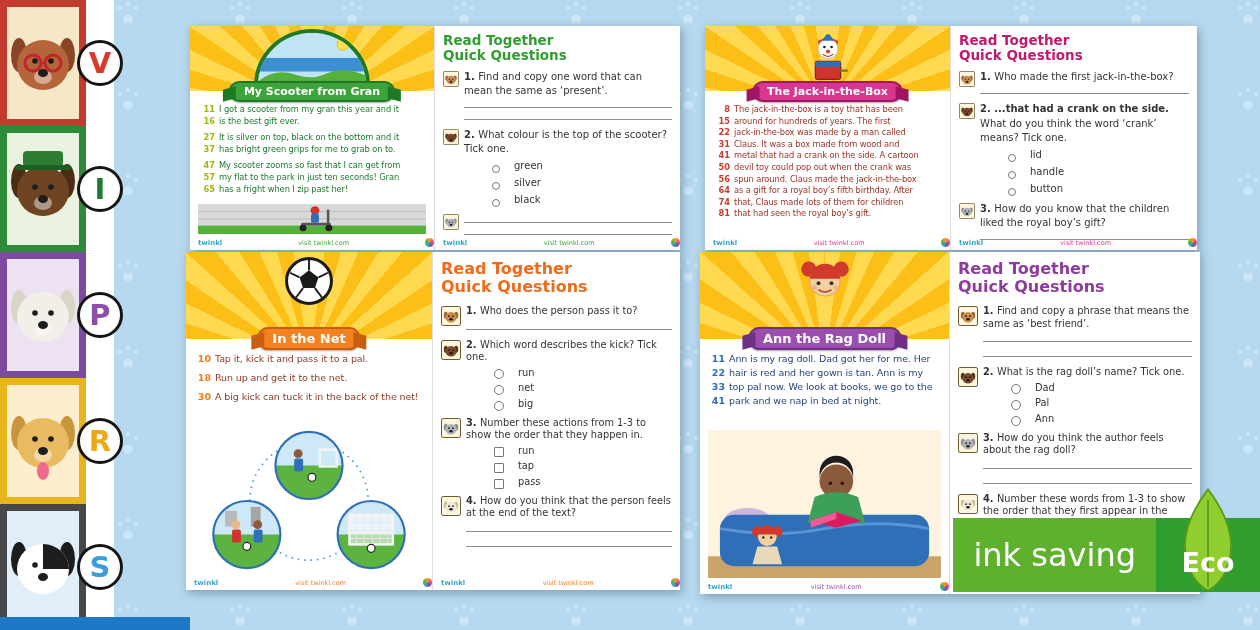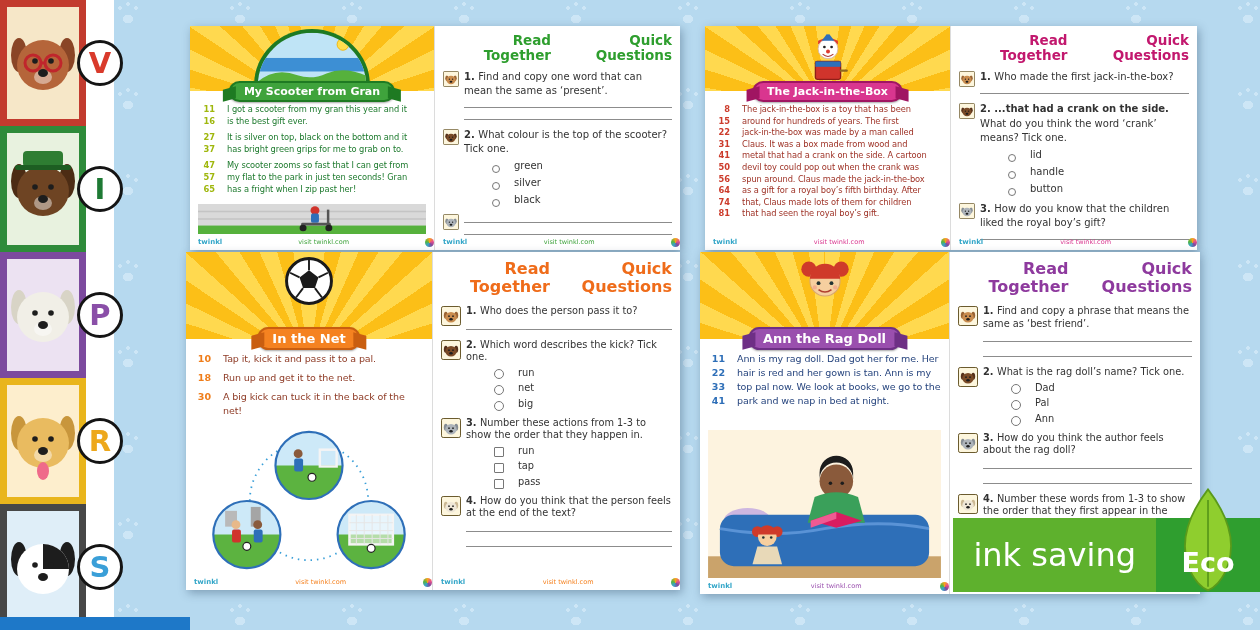--- a/index.html
+++ b/index.html
@@ -41,32 +41,32 @@
   .banner{position:absolute;left:50%;bottom:-4px;transform:translateX(-50%);
     background:var(--accent);border:2px solid var(--accent-dark);color:#fff;font-weight:bold;
     white-space:nowrap;padding:2px 13px;border-radius:14px/65%;box-shadow:0 1px 2px rgba(0,0,0,.35);z-index:2}
   .sm .banner{font-size:11px}
   .lg .banner{font-size:13px}
   .banner::before,.banner::after{content:"";position:absolute;top:5px;width:13px;height:72%;background:var(--accent-dark);z-index:-1}
   .banner::before{left:-8px;transform:skewY(-16deg)}
   .banner::after{right:-8px;transform:skewY(16deg)}
 
   .story{position:relative}
-  .story-line{display:flex;gap:12px}
+  .story-line{display:flex;gap:4px}
   .story-line.para{margin-top:5px}
   .ln{flex:0 0 17px;text-align:right;font-weight:bold;color:var(--num)}
   .lt{color:var(--story);letter-spacing:-0.1px}
   .sm .story-line{font-size:8.3px;line-height:11.6px}
   .lg .story-line{font-size:9.5px;line-height:14px}
 
   .strip-illus{position:absolute;left:8px;right:8px;bottom:16px}
   .big-illus{position:absolute;left:7px;right:7px;bottom:16px}
   .strip-illus svg,.big-illus svg{display:block;width:100%}
 
-  .q-heading{display:flex;flex-direction:row;text-align:right;color:var(--heading);font-weight:bold}
+  .q-heading{display:flex;flex-direction:column;text-align:left;color:var(--heading);font-weight:bold}
   .sm .q-heading{font-size:13.5px;line-height:15px;margin:1px 0 7px}
   .lg .q-heading{font-size:16px;line-height:17.5px;margin:2px 0 10px}
 
   .q{display:flex;gap:5px;margin-bottom:6px}
   .sm .q{font-size:10px;line-height:14px}
   .lg .q{font-size:9.8px;line-height:12.6px}
   .q-icon{flex:0 0 auto;margin-top:1px}
   .sm .q-icon{width:16px;height:16px}
   .lg .q-icon{width:20px;height:20px}
   .q-icon svg{width:100%;height:100%;display:block}
@@ -78,21 +78,21 @@
   .sm .ans-line{height:10px;margin-bottom:2px}
   .lg .ans-line{height:12px;margin-bottom:3px}
   .opt{display:flex;align-items:flex-end;gap:14px;margin:3px 0 0 28px}
   .radio,.box{display:inline-block;border:1.2px solid #777;background:#fff;flex:0 0 auto}
   .sm .radio,.sm .box{width:8px;height:8px}
   .lg .radio,.lg .box{width:10px;height:10px}
   .radio{border-radius:50%}
   .box{border-radius:1px}
   .opt-label{color:#333}
 
-  .page-footer{position:absolute;left:8px;right:0;bottom:3px;display:flex;justify-content:space-between;z-index:2}
+  .page-footer{position:absolute;left:8px;right:0;bottom:3px;display:flex;align-items:center;justify-content:space-between;z-index:2}
   .brand{font-weight:bold;color:#35a7c9;font-size:7px}
   .visit{color:var(--accent);font-size:6.5px;font-weight:normal}
   .badge{width:9px;height:9px;border-radius:50%;background:conic-gradient(#f6a21d,#e84e8a,#7c4a9e,#35a7c9,#58b43c,#f6a21d)}
 
   
   .eco{position:absolute;right:0;bottom:38px;height:74px;display:flex;z-index:5}
   .eco-label{background:#5eb12d;color:#fff;display:flex;align-items:center;padding:0 20px;font-size:32px}
   .eco-box{position:relative;width:104px;background:#2f9e2f;overflow:visible}
   .eco-leaf{position:absolute;left:50%;bottom:-2px;transform:translateX(-50%)}
   .eco-text{position:absolute;left:0;right:0;bottom:14px;text-align:center;color:#fff;font-weight:bold;font-size:27px;z-index:2}

